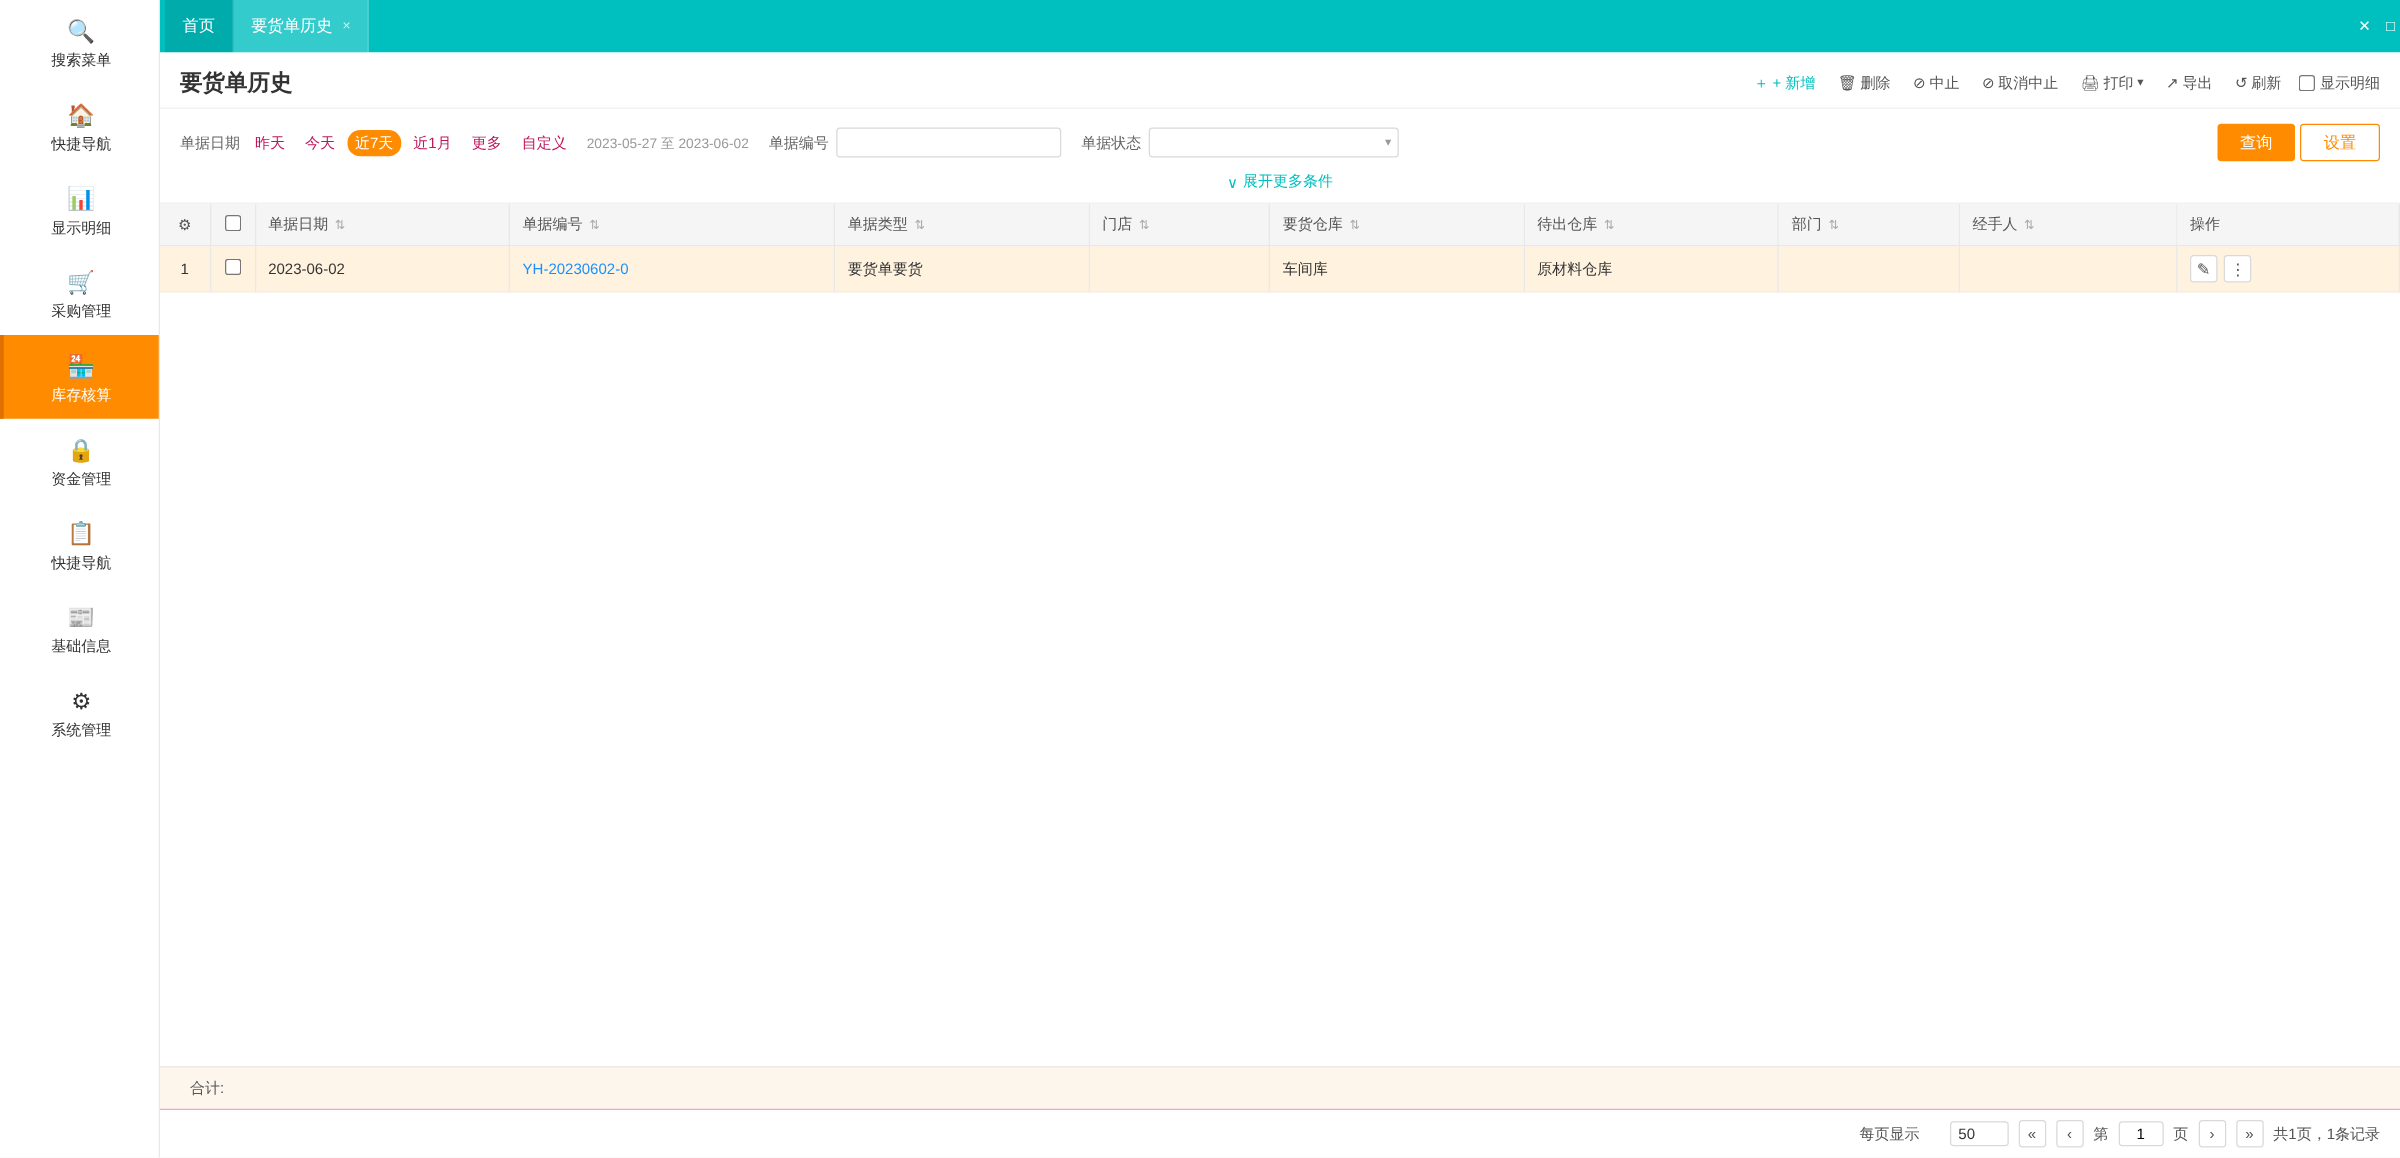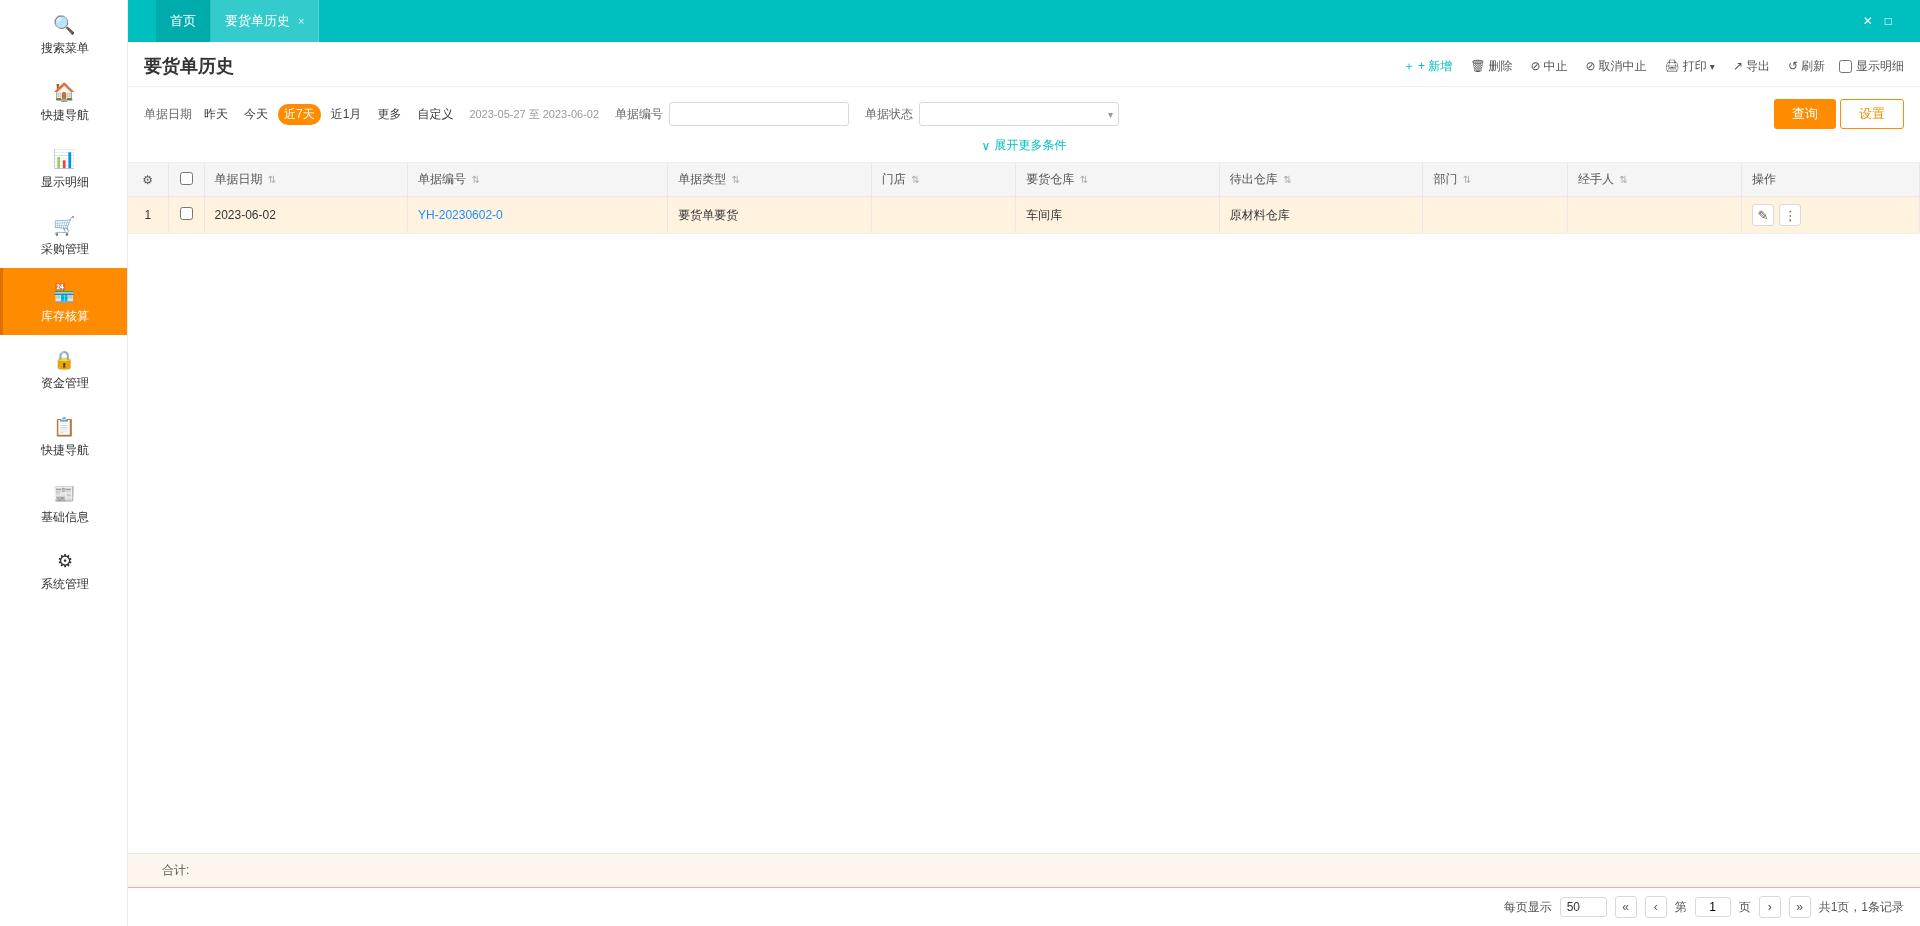--- a/index.html
+++ b/index.html
@@ -39,21 +39,21 @@
       flex-direction: column;
       overflow: hidden;
     }
 
     
     .top-bar {
       height: 42px;
       background: #00bfbf;
       display: flex;
       align-items: center;
-      padding: 0 28px;
+      padding: 0 4px;
       gap: 0;
       flex-shrink: 0;
     }
     .top-bar-tab {
       display: flex;
       align-items: center;
       height: 42px;
       padding: 0 14px;
       color: #fff;
       font-size: 13px;
@@ -156,21 +156,21 @@
       display: flex;
       align-items: center;
       gap: 6px;
     }
     .filter-label { color: #666; font-size: 12px; white-space: nowrap; }
     .filter-date-btns { display: flex; gap: 4px; align-items: center; }
     .date-btn {
       padding: 2px 6px;
       border: none;
       background: transparent;
-      color: #404040;
+      color: #be185d;
       font-size: 12px;
       cursor: pointer;
       border-radius: 10px;
     }
     .date-btn.active {
       background: #ff8c00;
       color: #fff;
     }
     .date-range { font-size: 11px; color: #999; margin-left: 4px; }
     .filter-input {
@@ -268,21 +268,21 @@
       border-radius: 3px;
       cursor: pointer;
       color: #555;
       font-size: 13px;
       background: #fff;
       margin-right: 2px;
     }
 
     
     .table-footer {
-      padding: 8px 34px;
+      padding: 8px 24px;
       background: #fdf6ed;
       border-top: 1px solid #e8e8e8;
       font-size: 12px;
       color: #555;
       flex-shrink: 0;
       display: flex;
       align-items: flex-start;
       gap: 8px;
     }
 
@@ -299,20 +299,21 @@
       flex-shrink: 0;
     }
     .page-size-select {
       border: 1px solid #d9d9d9;
       border-radius: 3px;
       padding: 2px 18px 2px 6px;
       font-size: 12px;
       appearance: none;
       background: #fff;
       color: #333;
+      margin-left: 16px;
     }
     .page-btn {
       display: inline-flex;
       align-items: center;
       justify-content: center;
       width: 22px;
       height: 22px;
       border: 1px solid #d9d9d9;
       border-radius: 3px;
       cursor: pointer;

